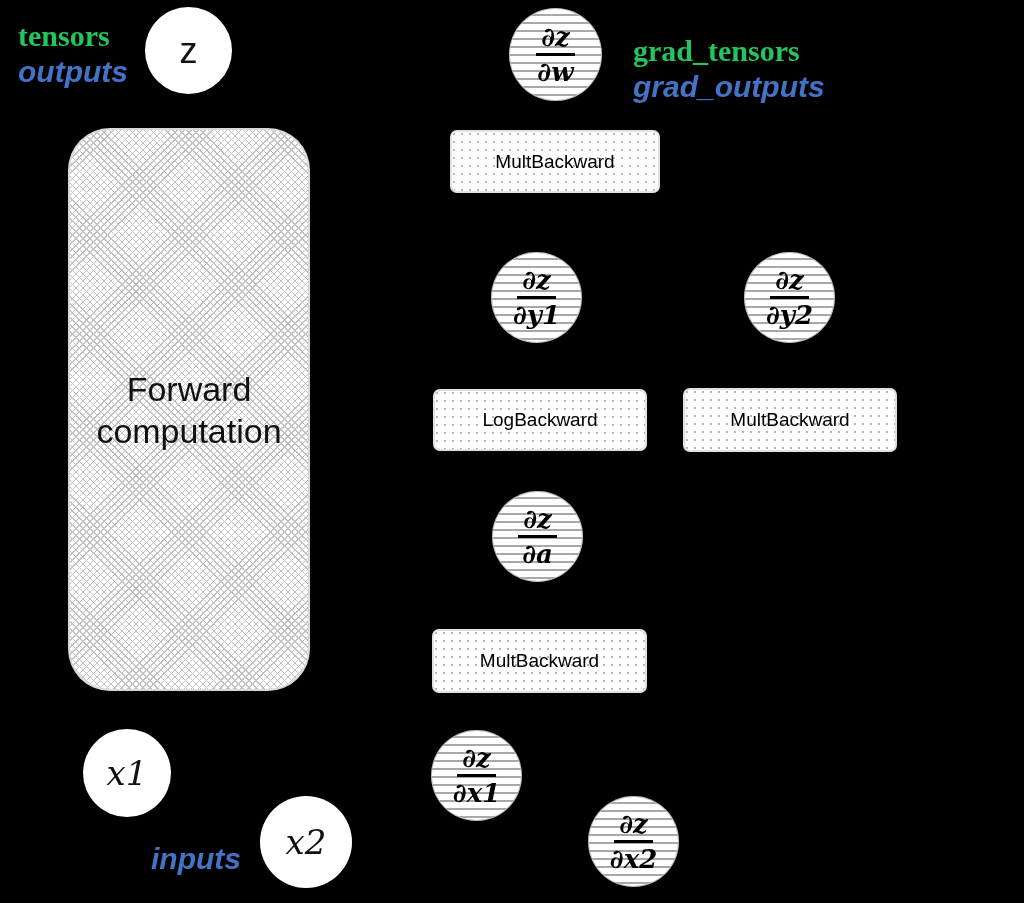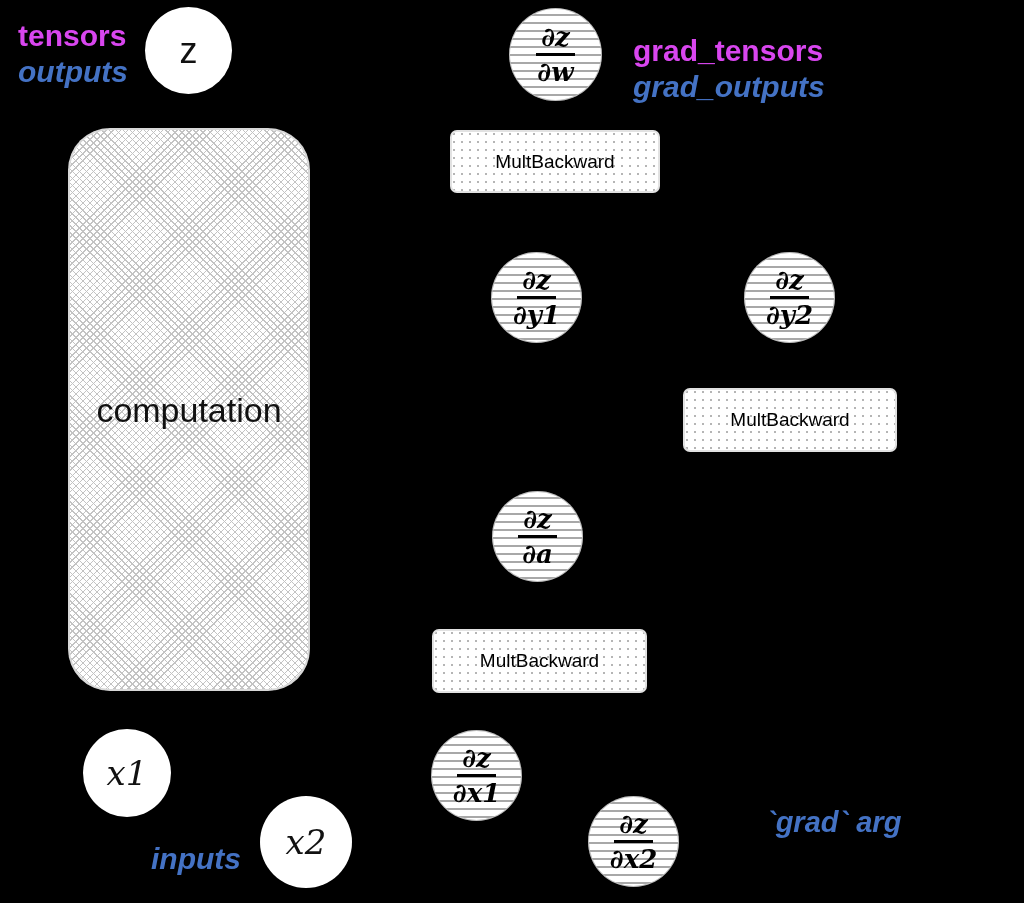--- a/index.html
+++ b/index.html
@@ -5,21 +5,21 @@
   html,body{margin:0;padding:0;background:#000;}
   .canvas{
     position:relative;
     width:1024px;height:903px;
     background:#000000;
     overflow:hidden;
     font-family:"Liberation Sans", sans-serif;
   }
   
   .legend{position:absolute;font-weight:bold;font-size:30px;line-height:36px;white-space:nowrap;}
-  .legend .red{color:#d946ef;}
+  .legend .red{color:#22c55e;font-family:Liberation Serif, serif;}
   .legend .blue{color:#4472c4;font-style:italic;}
   
   .fwd-box{
     position:absolute;left:68px;top:128px;width:242px;height:563px;
     border-radius:42px;
     background-color:#ffffff;
     background-image:
       repeating-linear-gradient(45deg,#c3c3c3 0 1px,transparent 1px 5px),
       repeating-linear-gradient(-45deg,#c3c3c3 0 1px,transparent 1px 5px);
     display:flex;flex-direction:column;align-items:center;justify-content:center;
@@ -75,24 +75,24 @@
   <div class="legend" style="left:633px;top:33px;">
     <div class="red">grad_tensors</div>
     <div class="blue">grad_outputs</div>
   </div>
 
   <div class="legend" style="left:151px;top:841px;">
     <div class="blue">inputs</div>
   </div>
 
   <div class="legend" style="left:766px;top:804px;font-size:29px;">
-    <div class="blue">`grad` arg</div>
   </div>
 
   <div class="fwd-box">
+    <div>Forward</div>
     <div>computation</div>
   </div>
 
   <div class="node-white" style="left:145px;top:7px;width:87px;height:87px;">
     <span class="z-label">z</span>
   </div>
   <div class="node-white" style="left:83px;top:729px;width:88px;height:88px;">
     <span class="x-label">x1</span>
   </div>
   <div class="node-white" style="left:260px;top:796px;width:92px;height:92px;">
@@ -137,20 +137,23 @@
   <div class="node-grad" style="left:588px;top:796px;width:91px;height:91px;">
     <div class="frac">
       <span class="num">∂z</span>
       <span class="den">∂x2</span>
     </div>
   </div>
 
   <div class="bbox" style="left:450px;top:130px;width:210px;height:63px;">
     <span>MultBackward</span>
   </div>
+  <div class="bbox" style="left:433px;top:389px;width:214px;height:62px;">
+    <span>LogBackward</span>
+  </div>
   <div class="bbox" style="left:683px;top:388px;width:214px;height:64px;">
     <span>MultBackward</span>
   </div>
   <div class="bbox" style="left:432px;top:629px;width:215px;height:64px;">
     <span>MultBackward</span>
   </div>
 
 </div>
 
 </body></html>

